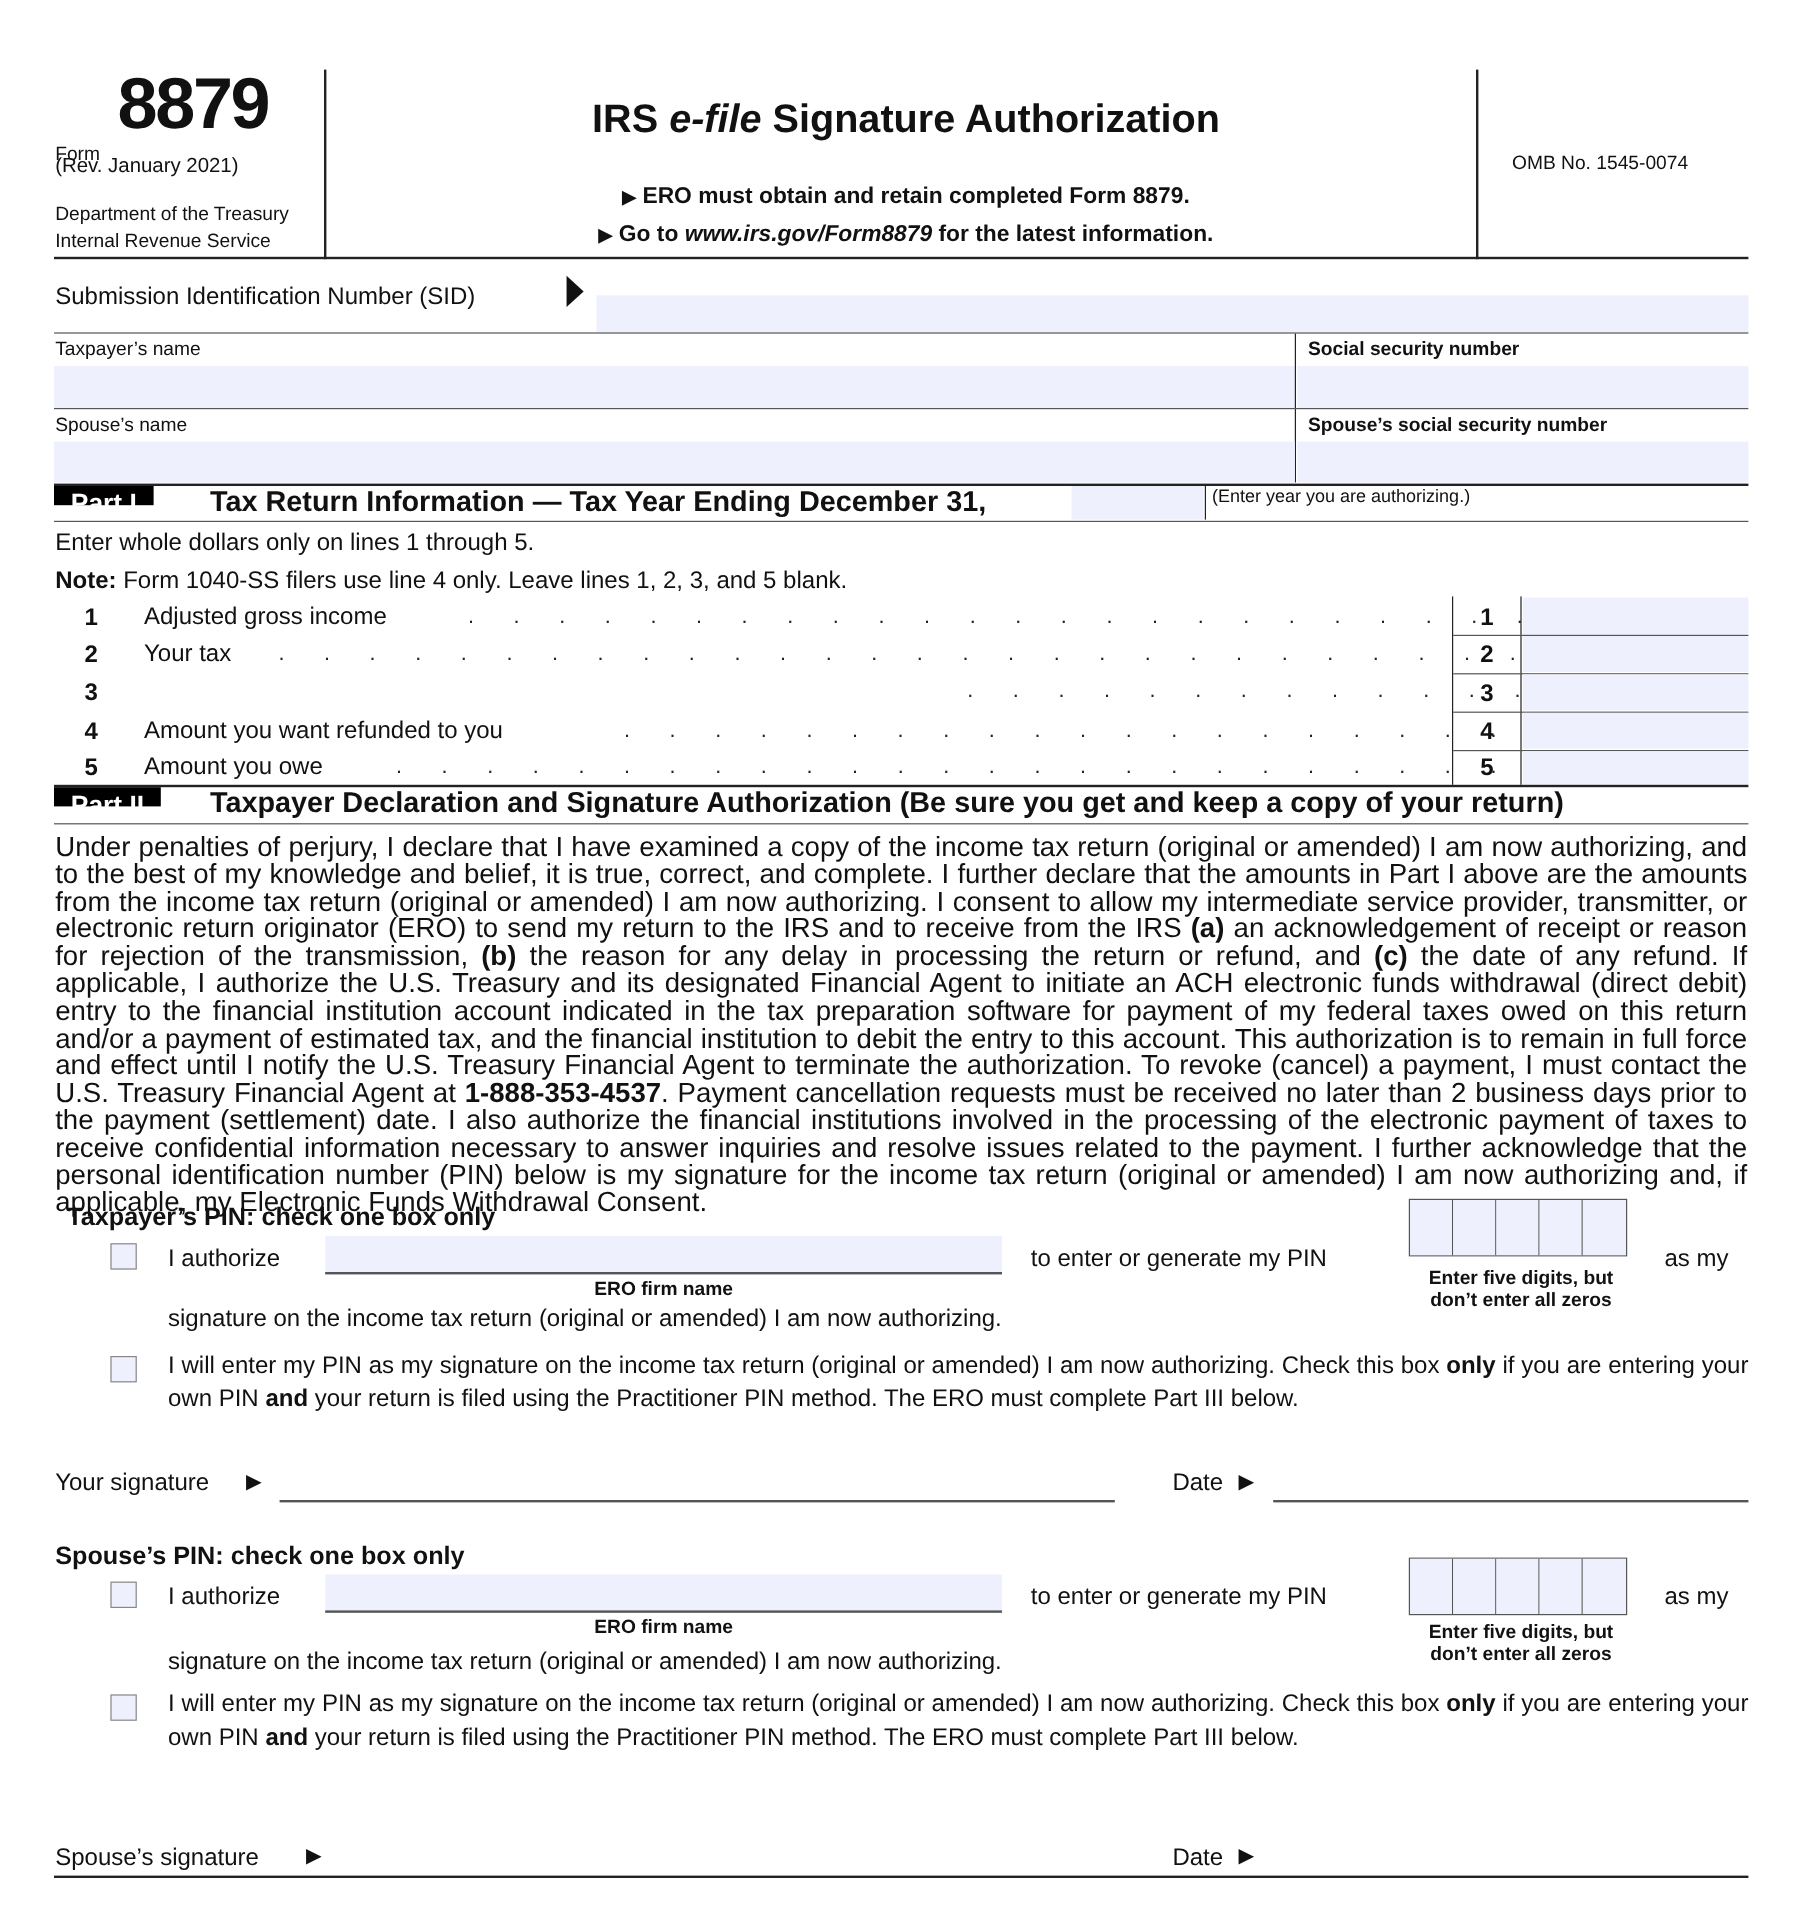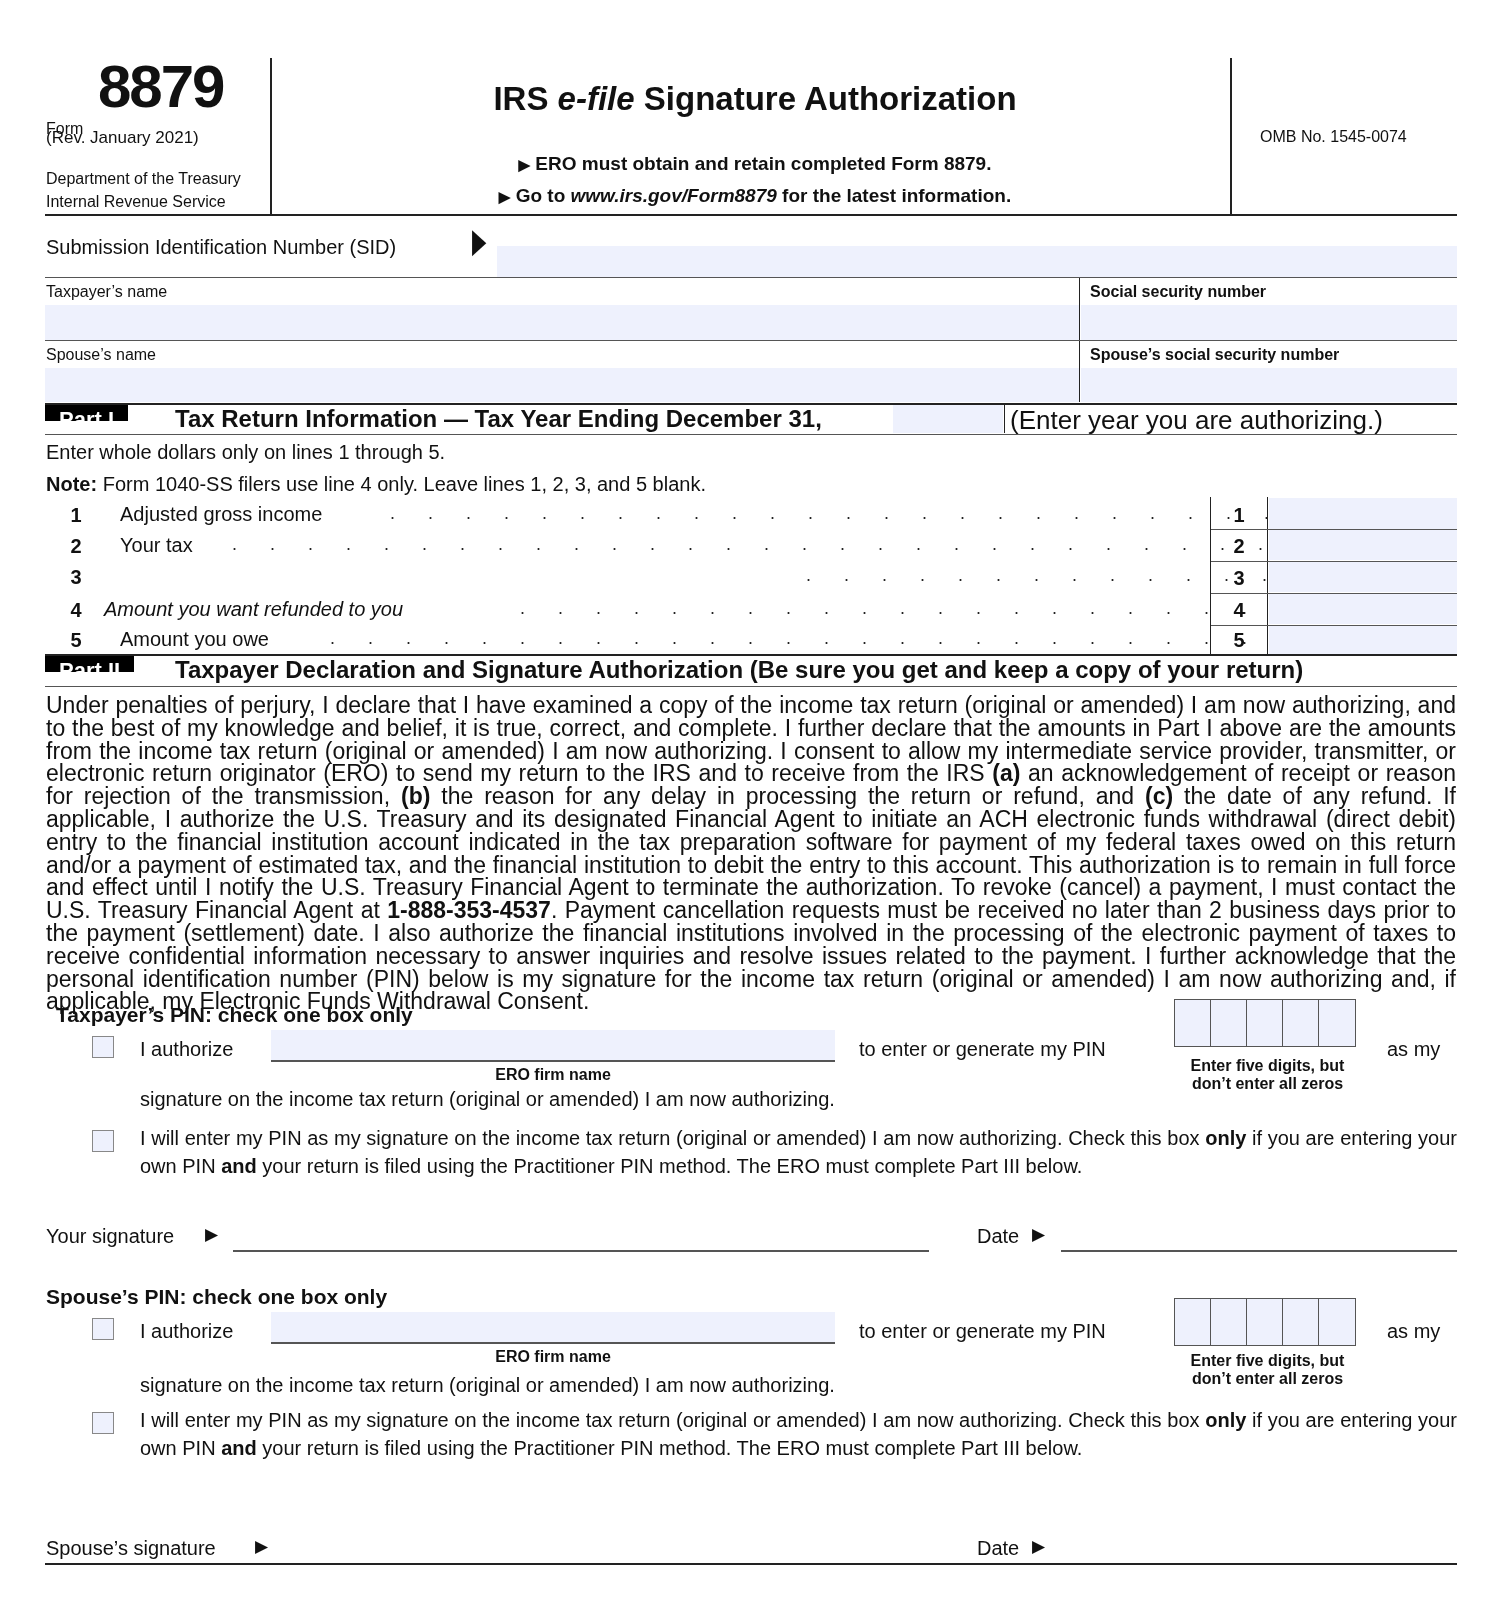--- a/index.html
+++ b/index.html
@@ -85,21 +85,21 @@
   <span class="abs label-sm bold" style="left:1090px; top:346px;">Spouse’s social security number</span>
   <div class="abs field" style="left:1081px; top:368px; width:376px; height:34px;"></div>
 </div>
 
 <div>
   <div class="hline" style="left:45px; top:403px; width:1412px;"></div>
   <div class="abs part-tag" style="left:45px; top:405px;">Part I</div>
   <span class="abs part-title" style="left:175px; top:405px;">Tax Return Information — Tax Year Ending December 31,</span>
   <div class="abs field" style="left:893px; top:405px; width:110px; height:28px;"></div>
   <div class="vline" style="left:1004px; top:405px; height:28px; border-left-width:1px;"></div>
-  <span class="abs" style="left:1010px; top:405px; font-size:26px;">(Enter year you are authorizing.)</span>
+  <span class="abs" style="left:1010px; top:405px; font-size:15px;">(Enter year you are authorizing.)</span>
   <div class="hline thin" style="left:45px; top:434px; width:1412px;"></div>
 </div>
 
 <span class="abs body-txt" style="left:46px; top:441px;">Enter whole dollars only on lines 1 through 5.</span>
 <div class="abs body-txt" style="left:46px; top:473px;">
   <b>Note:</b><span> Form 1040-SS filers use line 4 only. Leave lines 1, 2, 3, and 5 blank.</span>
 </div>
 
 <div>
   <div class="vline" style="left:1210px; top:497px; height:157px; border-left-width:1.5px;"></div>
@@ -126,21 +126,21 @@
   <div class="abs" style="left:0; top:562px; width:1494px; height:31px;">
     <span class="abs line-num" style="left:66px; top:4px;">3</span>
     <span class="abs dots" style="left:806px; top:3px;">. . . . . . . . . . . . .</span>
     <span class="abs line-num" style="left:1229px; top:5px;">3</span>
     <div class="abs field" style="left:1269px; top:0; width:188px; height:30px;"></div>
   </div>
   <div class="hline thin" style="left:1211px; top:593px; width:246px;"></div>
 
   <div class="abs" style="left:0; top:594px; width:1494px; height:31px;">
     <span class="abs line-num" style="left:66px; top:5px;">4</span>
-    <span class="abs body-txt" style="left:104px; top:4px;font-style:italic;">Amount you want refunded to you</span>
+    <span class="abs body-txt" style="left:120px; top:4px;">Amount you want refunded to you</span>
     <span class="abs dots" style="left:520px; top:4px;">. . . . . . . . . . . . . . . . . . . . . . .</span>
     <span class="abs line-num" style="left:1229px; top:5px;">4</span>
     <div class="abs field" style="left:1269px; top:0; width:188px; height:30px;"></div>
   </div>
   <div class="hline thin" style="left:1211px; top:625px; width:246px;"></div>
 
   <div class="abs" style="left:0; top:626px; width:1494px; height:28px;">
     <span class="abs line-num" style="left:66px; top:3px;">5</span>
     <span class="abs body-txt" style="left:120px; top:2px;">Amount you owe</span>
     <span class="abs dots" style="left:330px; top:2px;">. . . . . . . . . . . . . . . . . . . . . . . . . . . . .</span>

